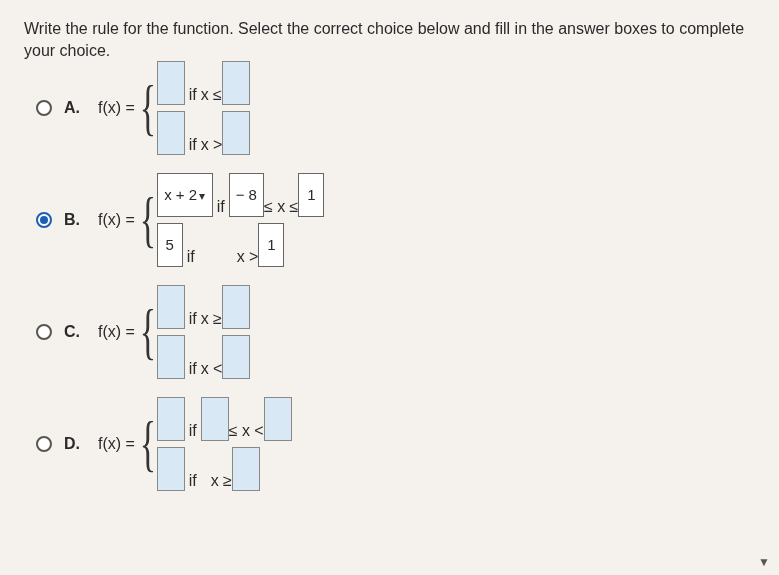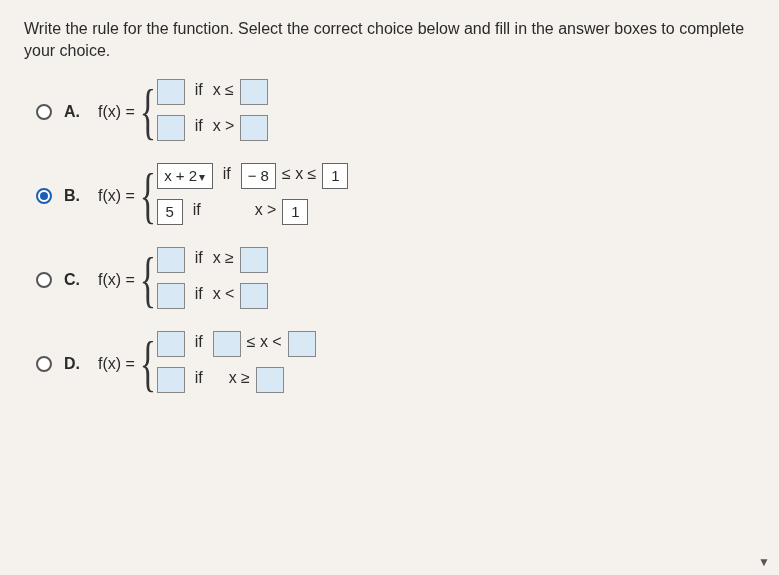--- a/index.html
+++ b/index.html
@@ -7,45 +7,45 @@
       font-family: Arial, Helvetica, sans-serif;
       background: #f5f2ee;
       width: 779px;
       height: 575px;
       padding: 18px 24px;
       color: #2a2a2a;
       font-size: 16px;
       line-height: 1.35;
       position: relative;
     }
-    .instructions { margin-bottom: 18px; }
+    .instructions { }
     .choices { display: flex; flex-direction: column; gap: 18px; padding-left: 12px; }
     .choice-row { display: flex; align-items: center; gap: 12px; }
     .radio {
       width: 16px; height: 16px; border: 2px solid #555; border-radius: 50%;
       display: inline-flex; align-items: center; justify-content: center;
       flex-shrink: 0; background: #fff;
     }
     .radio.selected { border-color: #1a5fb4; }
     .radio.selected::after {
       content: ""; width: 8px; height: 8px; background: #1a5fb4; border-radius: 50%;
     }
     .label-letter { font-weight: bold; min-width: 22px; }
     .func { display: inline-flex; align-items: center; }
     .func-prefix { margin-right: 4px; white-space: nowrap; }
     .brace {
       display: inline-block; font-size: 62px; line-height: 0.9;
       transform: scaleX(0.55); margin: 0 -6px; color: #333;
       font-family: "Times New Roman", serif;
     }
     .cases { display: inline-flex; flex-direction: column; gap: 6px; }
-    .case-line { display: flex; align-items: flex-start; gap: 6px; min-height: 30px; }
+    .case-line { display: flex; align-items: flex-end; min-height: 30px; }
     .slot {
       display: inline-flex; align-items: center; justify-content: center;
-      min-width: 28px; height: 26px; border: 1px solid #888;
+      min-width: 28px; height: 44px; border: 1px solid #888;
       background: #d8e9f5; padding: 0 4px; font-size: 15px;
     }
     .slot.filled { background: #fff; border: 1px solid #666; min-width: 26px; padding: 0 6px; }
     .slot.wide { min-width: 56px; }
     .iftxt { margin: 0 4px; }
     .math { font-family: Arial, sans-serif; }
     .cursor { display: inline-block; margin-left: 2px; font-size: 12px; color: #333; transform: translateY(1px); }
     .scroll-arrow {
       position: absolute; bottom: 6px; right: 8px; color: #555;
       font-size: 12px; width: 14px; height: 14px;

